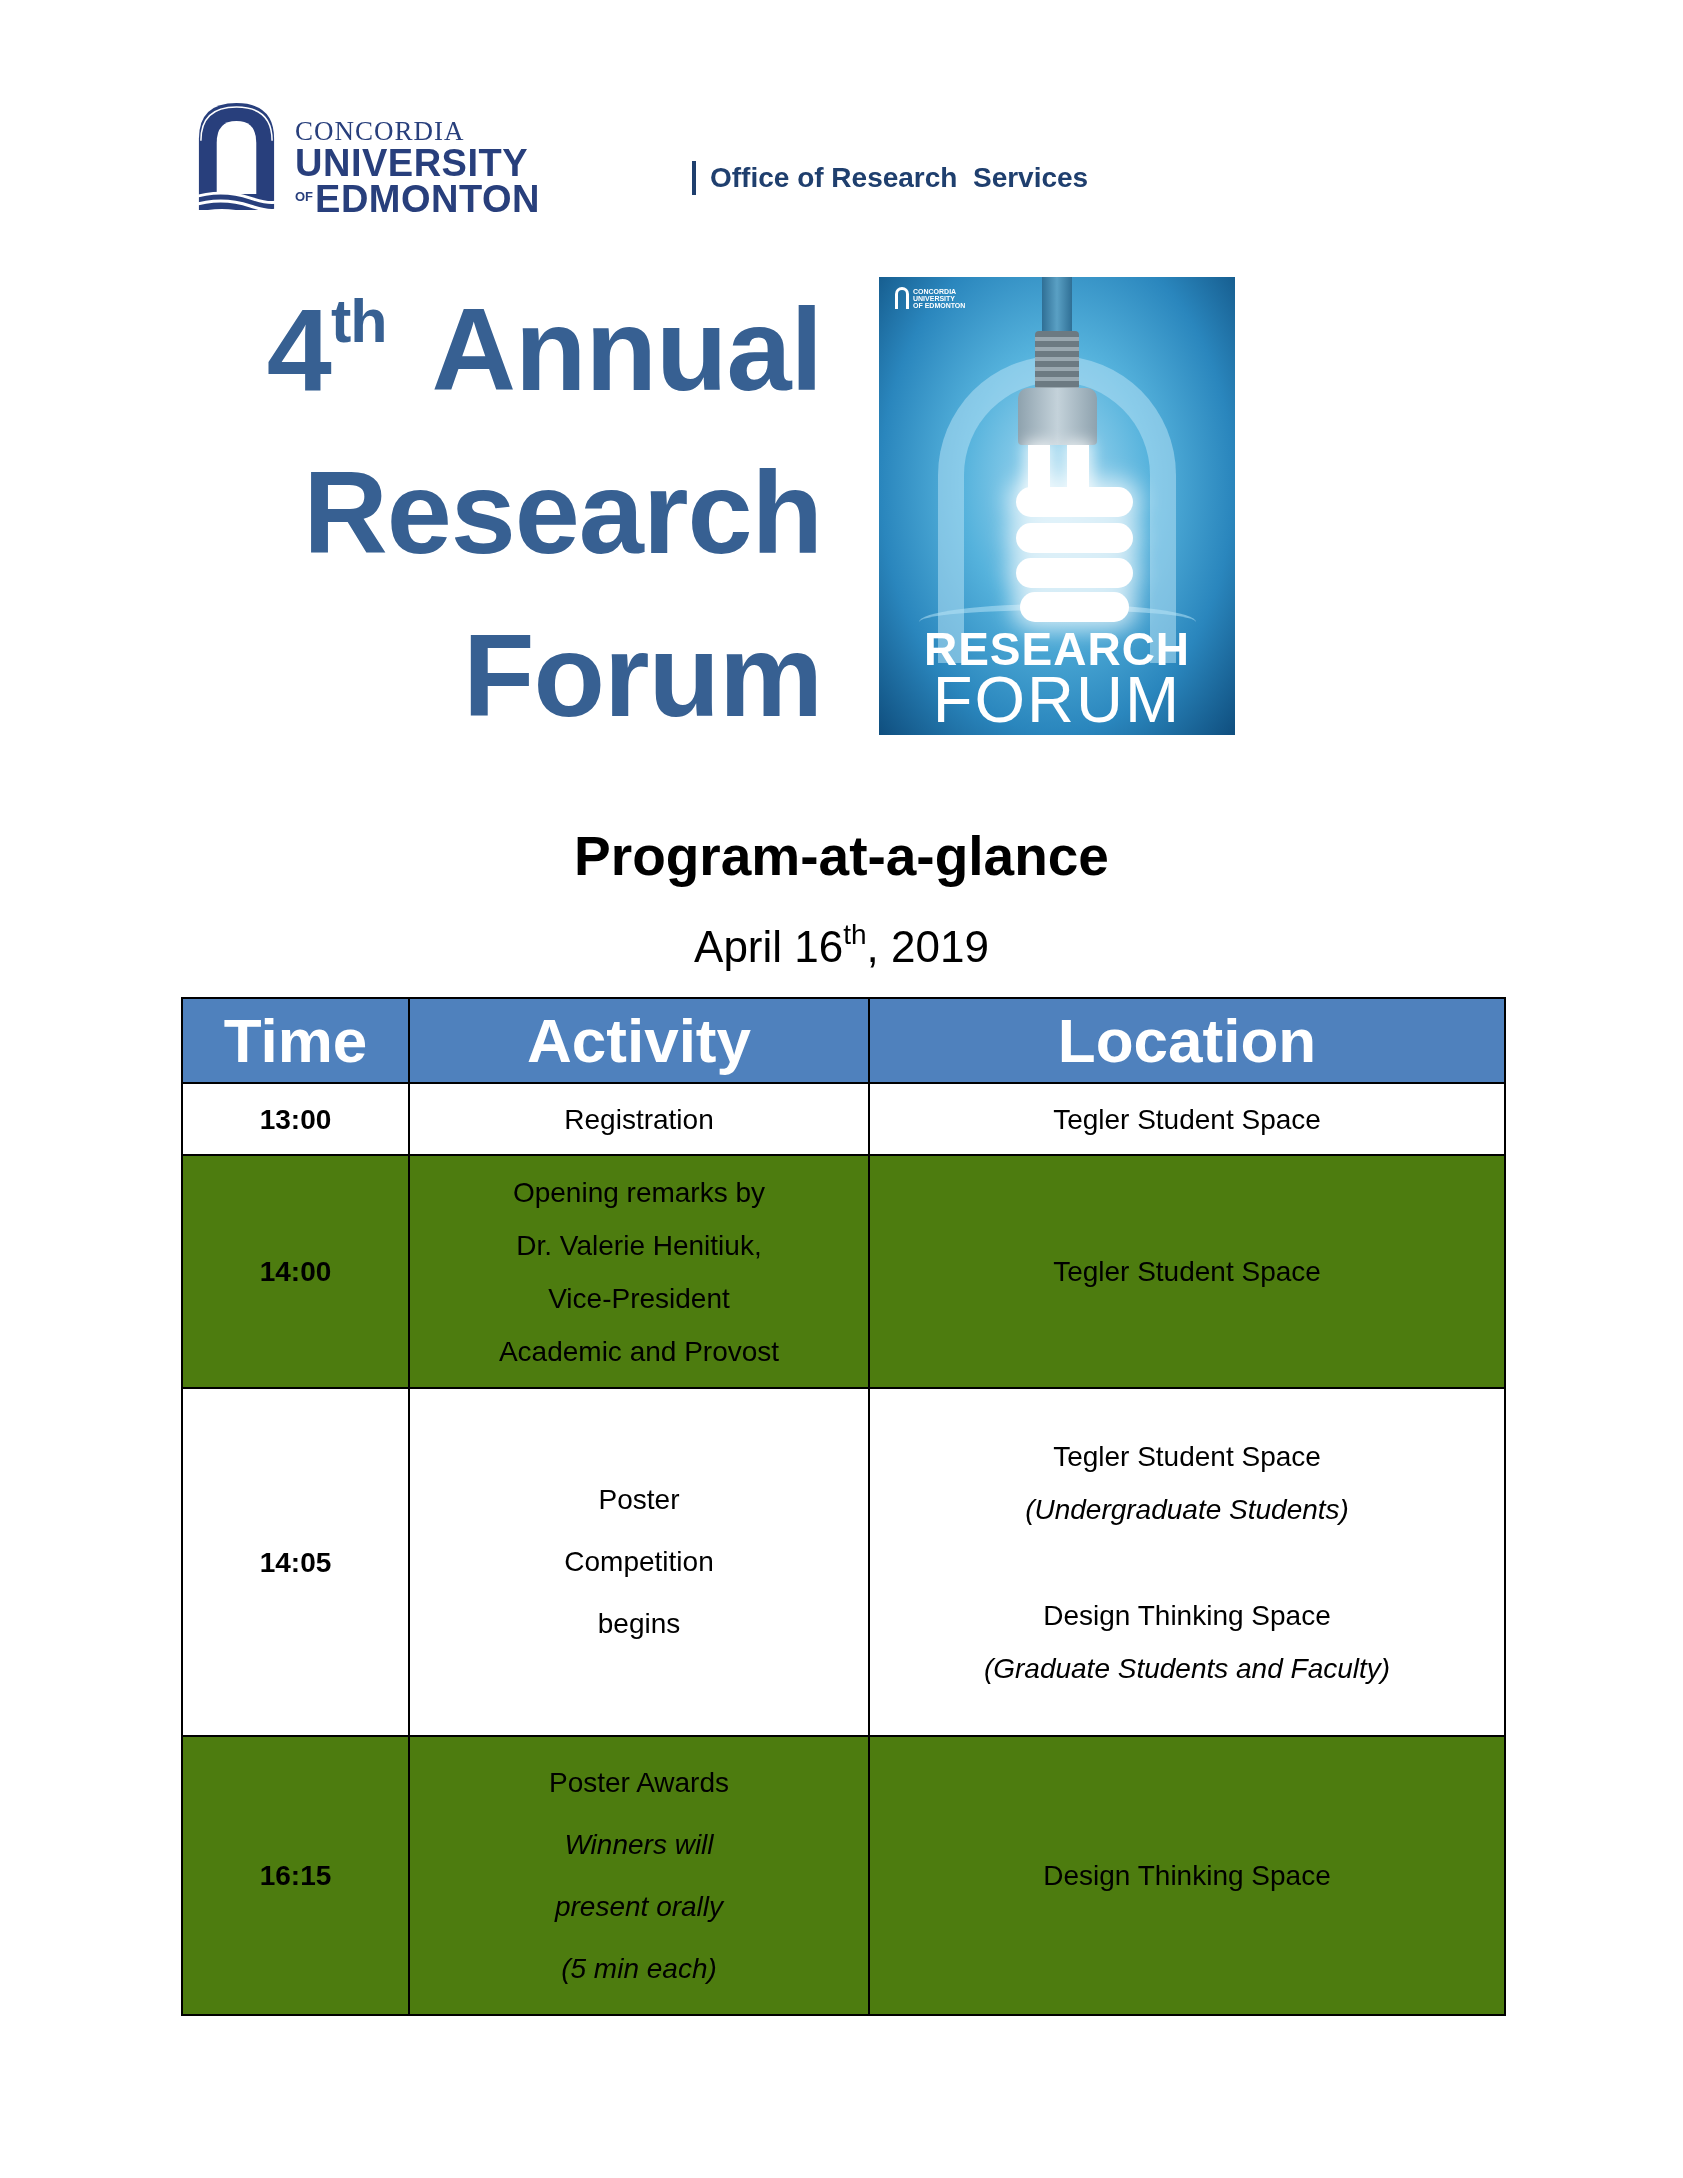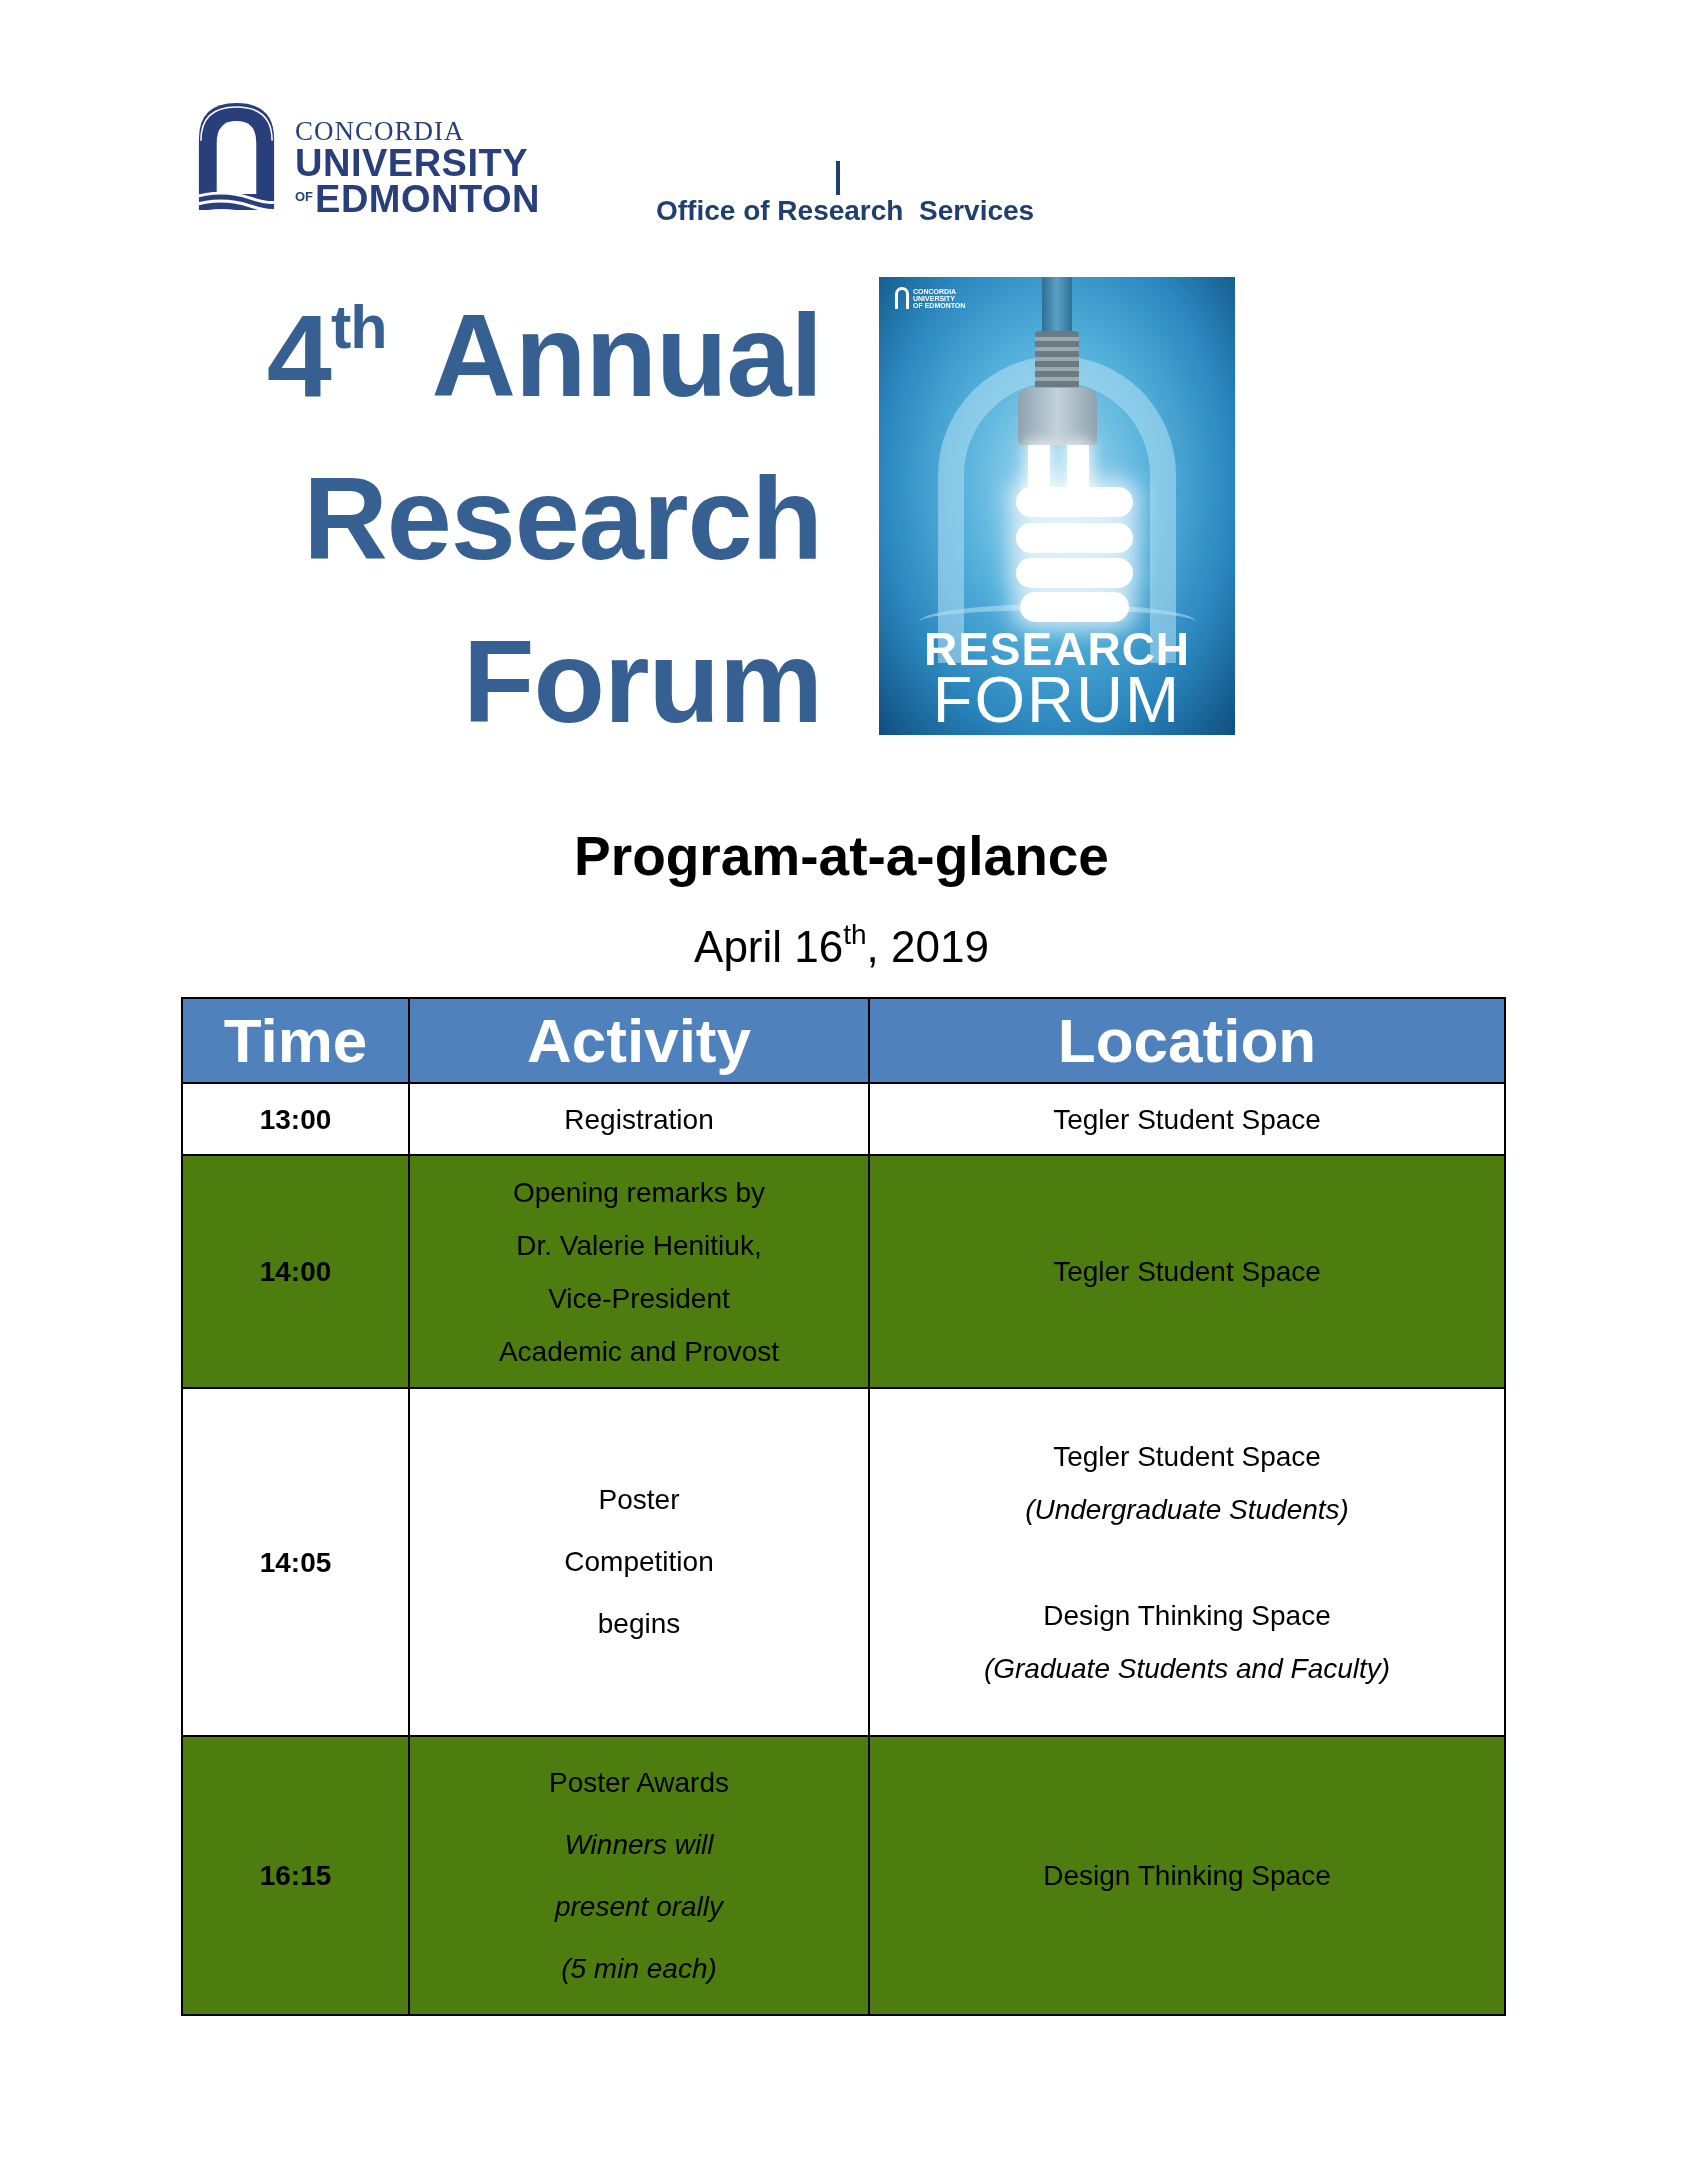--- a/index.html
+++ b/index.html
@@ -9,26 +9,26 @@
   
   .logo { position: absolute; left: 191px; top: 99px; width: 356px; height: 124px; }
   .logo-arch { position: absolute; left: 0; top: 0; width: 91px; height: 121px; }
   .logo-text { position: absolute; left: 104px; top: 18px; color: #283f7c; }
   .logo-concordia { font-family: "Liberation Serif", "DejaVu Serif", serif; font-size: 27px; letter-spacing: 1px; line-height: 28px; }
   .logo-university { font-family: "Liberation Sans", sans-serif; font-weight: bold; font-size: 38px; line-height: 36px; letter-spacing: 0.5px; }
   .logo-edmonton-row { display: flex; align-items: flex-end; line-height: 36px; }
   .logo-of { font-weight: bold; font-size: 13px; line-height: 16px; margin-right: 2px; margin-bottom: 12px; }
   .logo-edmonton { font-weight: bold; font-size: 38px; line-height: 36px; letter-spacing: 0.5px; }
 
-  .office { position: absolute; left: 656px; top: 161px; display: flex; align-items: center; color: #1f3f6e; flex-direction: column; }
+  .office { position: absolute; left: 692px; top: 161px; display: flex; align-items: center; color: #1f3f6e; }
   .office-bar { width: 4px; height: 34px; background: #1f3f6e; margin-right: 14px; }
   .office-text { font-weight: bold; font-size: 28px; white-space: pre; }
 
   
-  .title { position: absolute; right: 861px; top: 274px; text-align: right; color: #376092; font-weight: bold; }
+  .title { position: absolute; right: 861px; top: 268px; text-align: right; color: #376092; font-weight: bold; }
   .title-line { font-size: 117px; line-height: 163px; letter-spacing: -1px; white-space: nowrap; }
   .title-line sup { font-size: 61px; vertical-align: 48px; line-height: 0; margin-right: 45px; }
 
   
   .poster { position: absolute; left: 879px; top: 277px; width: 356px; height: 458px; overflow: hidden;
             background: radial-gradient(ellipse at 50% 45%, #a9dcf2 0%, #55b2dc 38%, #2a86bd 70%, #0f4e7e 100%); }
   .poster-logo { position: absolute; left: 16px; top: 10px; display: flex; align-items: center; color: #fff; }
   .poster-logo-arch { width: 14px; height: 22px; border: 3px solid #fff; border-bottom: none; border-radius: 7px 7px 0 0; margin-right: 4px; box-sizing: border-box; }
   .poster-logo-text { font-size: 7px; line-height: 7px; font-weight: bold; }
   .poster-arch { position: absolute; left: 59px; top: 79px; width: 238px; height: 307px; border: 26px solid rgba(180,225,245,0.55);

